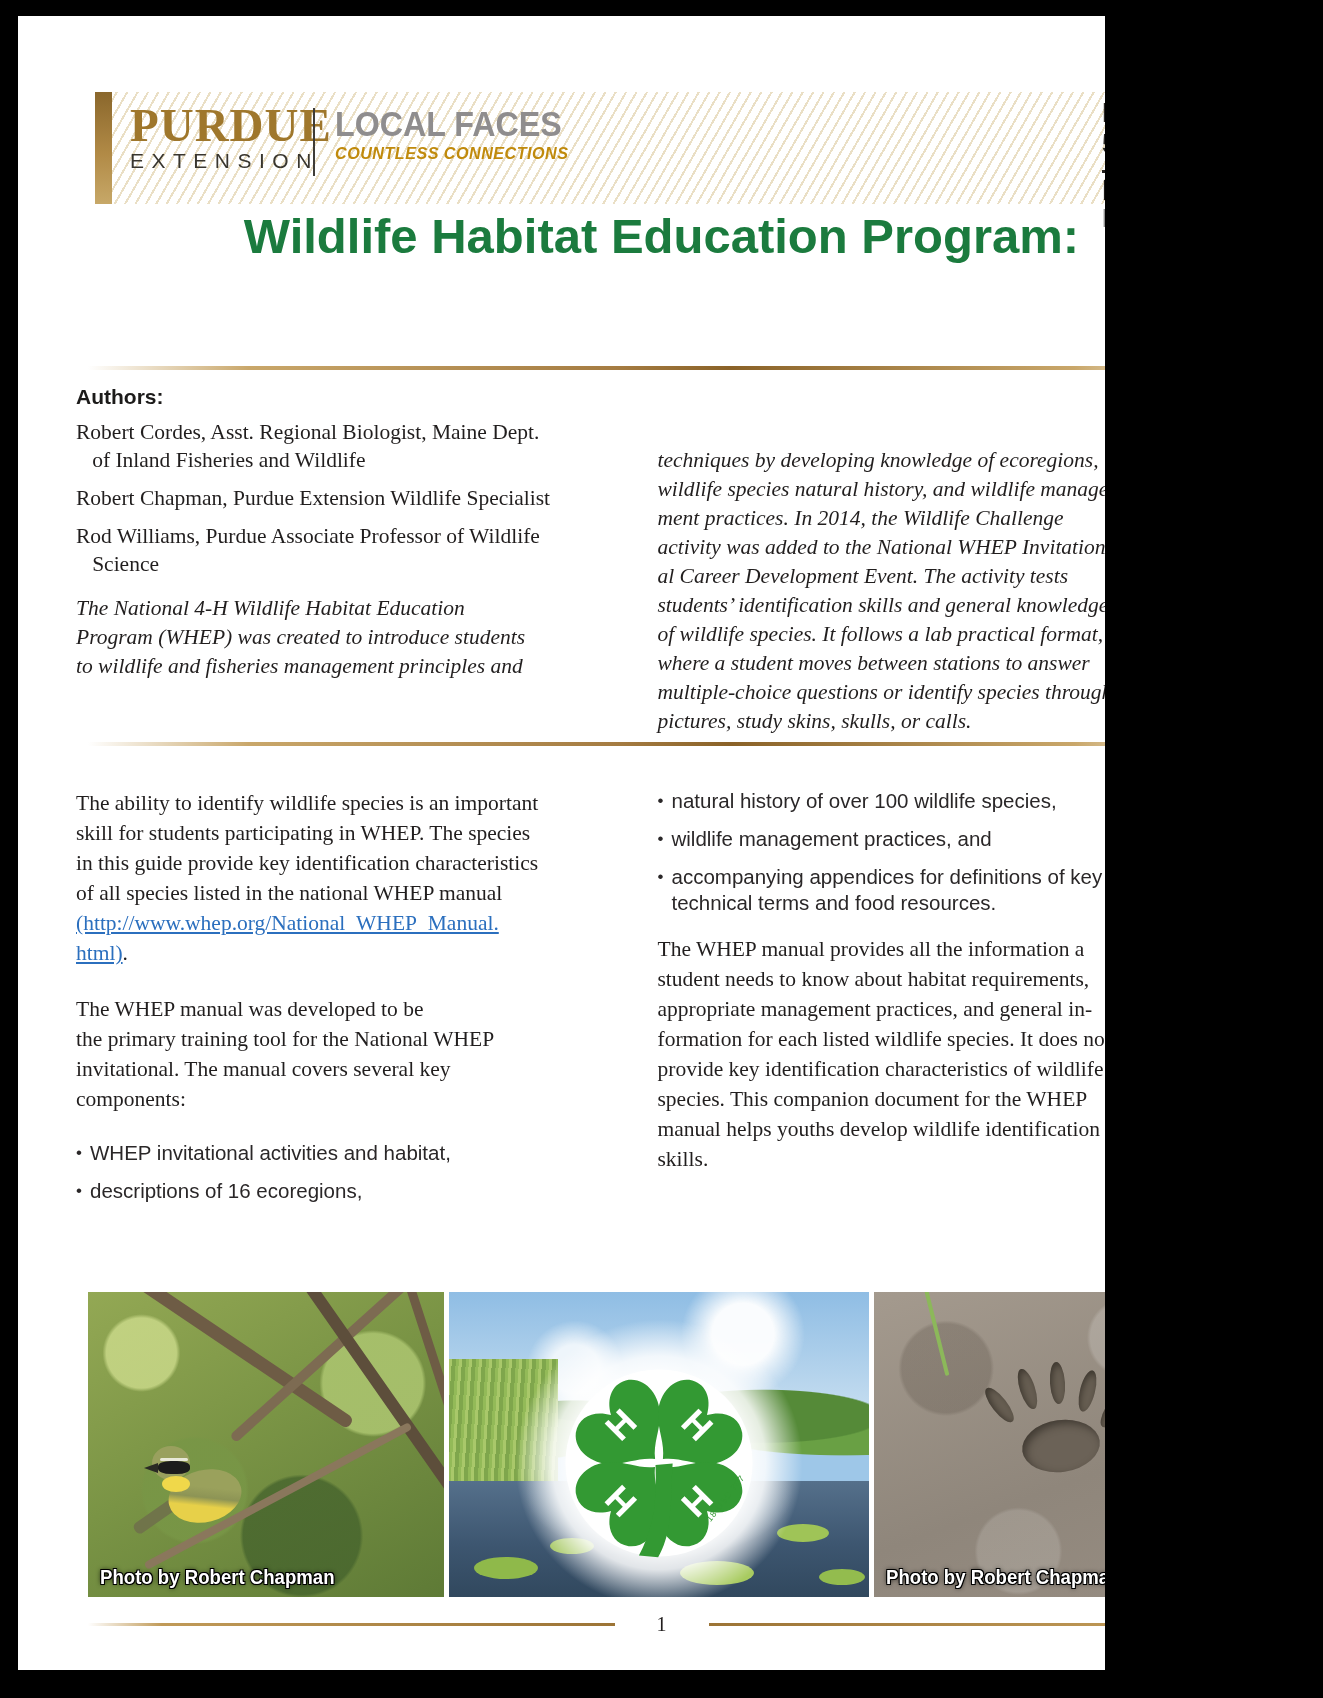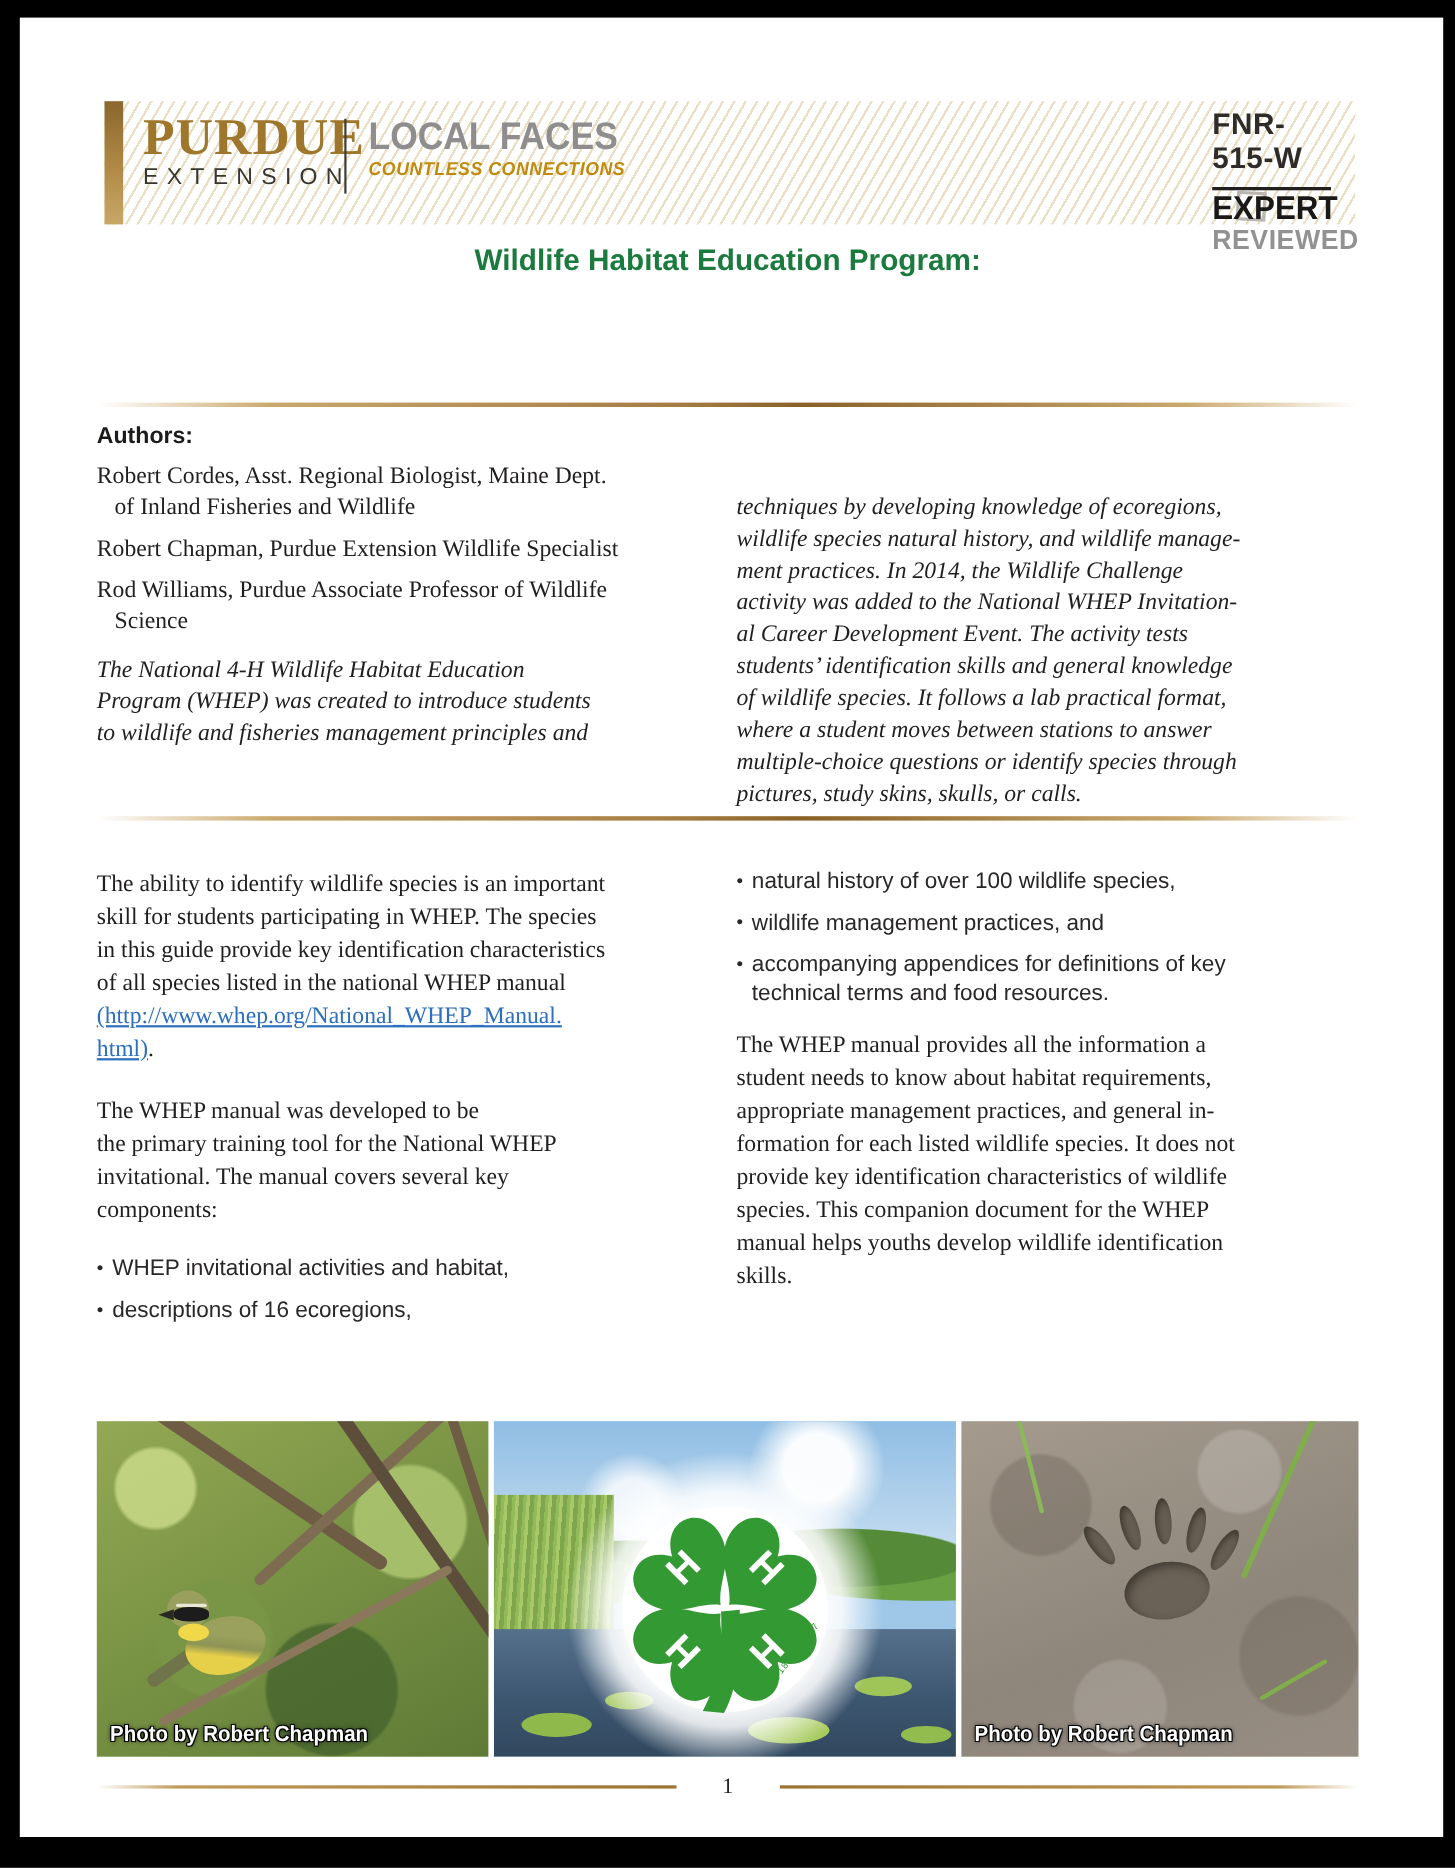--- a/index.html
+++ b/index.html
@@ -5,21 +5,21 @@
 <style>
   html,body{margin:0;padding:0;}
   body{
     background:#000;
     width:1323px;height:1698px;
     position:relative;
     font-family:"Liberation Serif", serif;
     -webkit-font-smoothing:antialiased;
   }
   .page{
-    position:absolute;left:18px;top:16px;width:1294px;height:1654px;
+    position:absolute;left:18px;top:16px;width:1087px;height:1654px;
     background:#fff;overflow:hidden;
   }
 
   
   .banner{
     position:absolute;left:77px;top:76px;width:1137px;height:112px;
     background:repeating-linear-gradient(120deg,#EADFC5 0 2px,rgba(255,255,255,0) 2px 9px);
   }
   .banner-bar{
     position:absolute;left:0;top:0;width:17px;height:112px;
@@ -59,34 +59,34 @@
     transform:rotate(3deg);z-index:0;background:transparent;
   }
   .badge-reviewed{
     font-weight:600;font-size:25px;line-height:26px;color:#929292;letter-spacing:.5px;
     transform:scaleX(.97);transform-origin:left;
   }
 
   
   .title-block{position:absolute;left:70px;top:192px;width:1147px;text-align:center;}
   .title-line{
-    font-family:"Liberation Sans",sans-serif;font-weight:700;font-size:27px;line-height:57px;
+    font-family:"Liberation Sans",sans-serif;font-weight:700;font-size:49px;line-height:57px;
     color:#1B7B3E;
   }
 
   
   .gold-divider{
     position:absolute;left:70px;width:1147px;height:4px;
     background:linear-gradient(90deg,rgba(195,160,102,0) 0%,#C9A76A 14%,#A57C42 46%,#8A6228 56%,#C9A76A 86%,rgba(195,160,102,0) 100%);
   }
   .divider-1{top:350px;}
   .divider-2{top:726px;}
 
   
-  .two-col{position:absolute;left:70px;width:1147px;display:flex;gap:16px;}
+  .two-col{position:absolute;left:58px;width:1147px;display:flex;gap:16px;}
   .section-1{top:368px;}
   .section-2{top:772px;}
   .col{flex:1 1 0;min-width:0;}
   .col-right-pad{padding-top:62px;}
 
   .authors-heading{
     font-family:"Liberation Sans",sans-serif;font-weight:700;font-size:21px;line-height:26px;
     color:#1C1B1A;margin:0 0 8px 0;
   }
   .serif-p{

